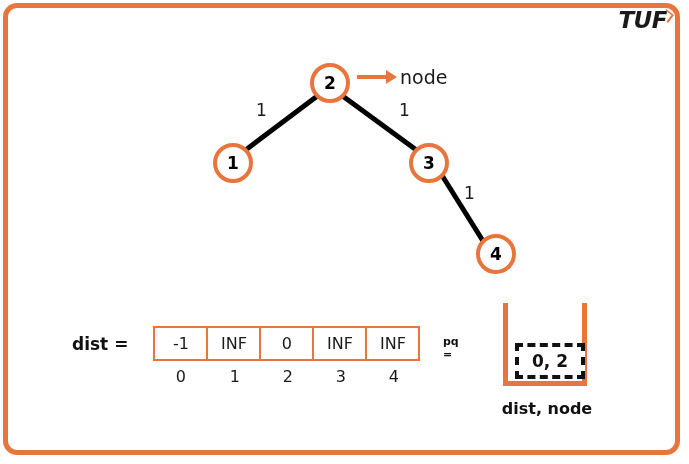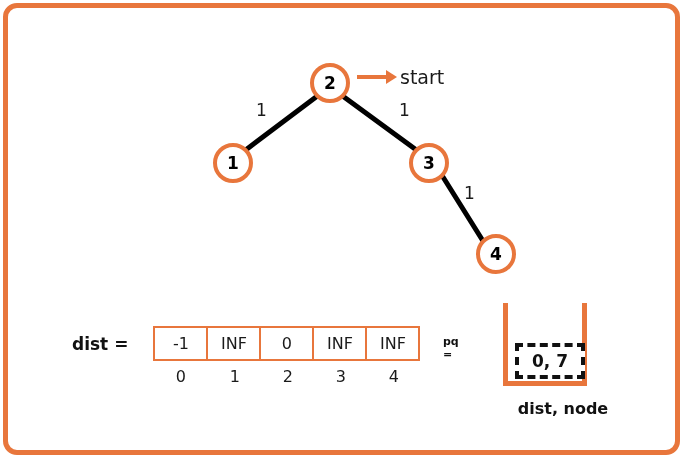--- a/index.html
+++ b/index.html
@@ -181,38 +181,46 @@
     align-items: center;
     justify-content: center;
     font-family: "DejaVu Sans", sans-serif;
     font-weight: bold;
     font-size: 17px;
     color: #111111;
     background: #ffffff;
   }
   #pq-caption {
     position: absolute;
-    left: 70px;
+    left: 54px;
     top: 96px;
     width: 100px;
     text-align: center;
     font-family: "DejaVu Sans", sans-serif;
     font-weight: bold;
     font-size: 16px;
     color: #111111;
     white-space: nowrap;
   }
 </style>
 </head>
 <body>
 
 <div id="canvas">
 
   <div id="frame"></div>
 
+  <div id="logo">
+    <span class="word">TUF</span>
+    <span class="chev">
+      <svg width="9" height="14" viewBox="0 0 9 14">
+        <path d="M0 0 L8 6 L2 14 L0.5 12.5 L5.5 6 L-0.5 1.5 Z" fill="#e8763c"></path>
+      </svg>
+    </span>
+  </div>
 
   <svg id="graph">
     <line x1="316" y1="97" x2="247" y2="149" stroke="#000000" stroke-width="5" stroke-linecap="round"></line>
     <line x1="344" y1="97" x2="415" y2="149" stroke="#000000" stroke-width="5" stroke-linecap="round"></line>
     <line x1="443" y1="177" x2="483" y2="241" stroke="#000000" stroke-width="5" stroke-linecap="round"></line>
     <g>
       <line x1="357" y1="77" x2="388" y2="77" stroke="#e8763c" stroke-width="4"></line>
       <path d="M386 70 L397 77 L386 84 Z" fill="#e8763c"></path>
     </g>
   </svg>
@@ -227,21 +235,21 @@
     <span>3</span>
   </div>
   <div class="node" style="left:476px;top:234px;">
     <span>4</span>
   </div>
 
   <div class="wlabel" style="left:256px;top:100px;">1</div>
   <div class="wlabel" style="left:399px;top:100px;">1</div>
   <div class="wlabel" style="left:464px;top:183px;">1</div>
 
-  <div id="start-label">start</div>
+  <div id="start-label">node</div>
 
   <div id="dist-group">
     <div id="dist-label">dist =</div>
     <div id="dist-cells">
       <div class="dcell-wrap">
         <div class="dcell">-1</div>
         <div class="didx">0</div>
       </div>
       <div class="dcell-wrap">
         <div class="dcell">INF</div>
@@ -258,18 +266,18 @@
       <div class="dcell-wrap">
         <div class="dcell">INF</div>
         <div class="didx">4</div>
       </div>
     </div>
   </div>
 
   <div id="pq-group">
     <div id="pq-label">pq =</div>
     <div id="pq-box">
-      <div id="pq-item">0, 7</div>
+      <div id="pq-item">0, 2</div>
     </div>
     <div id="pq-caption">dist, node</div>
   </div>
 
 </div>
 
 </body></html>

